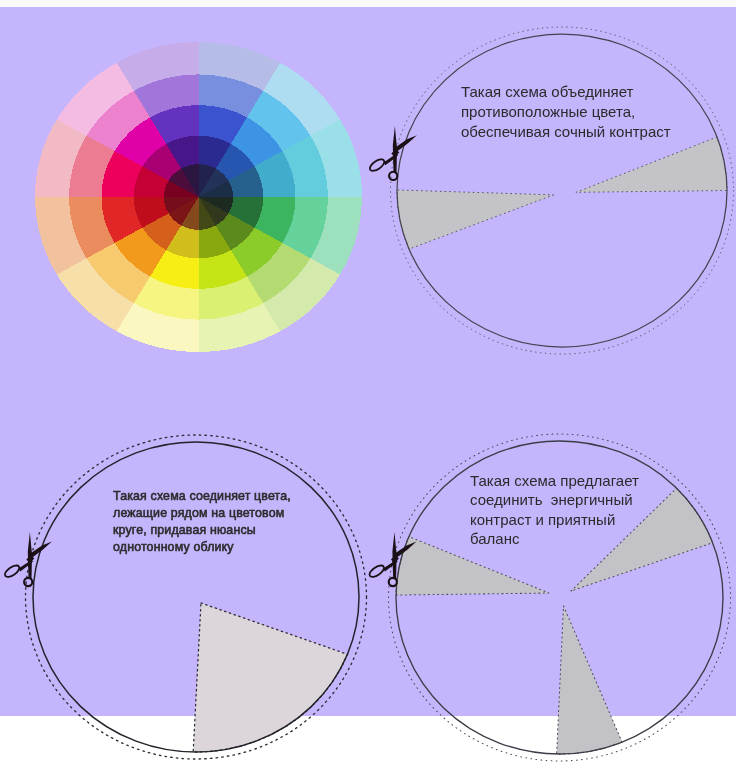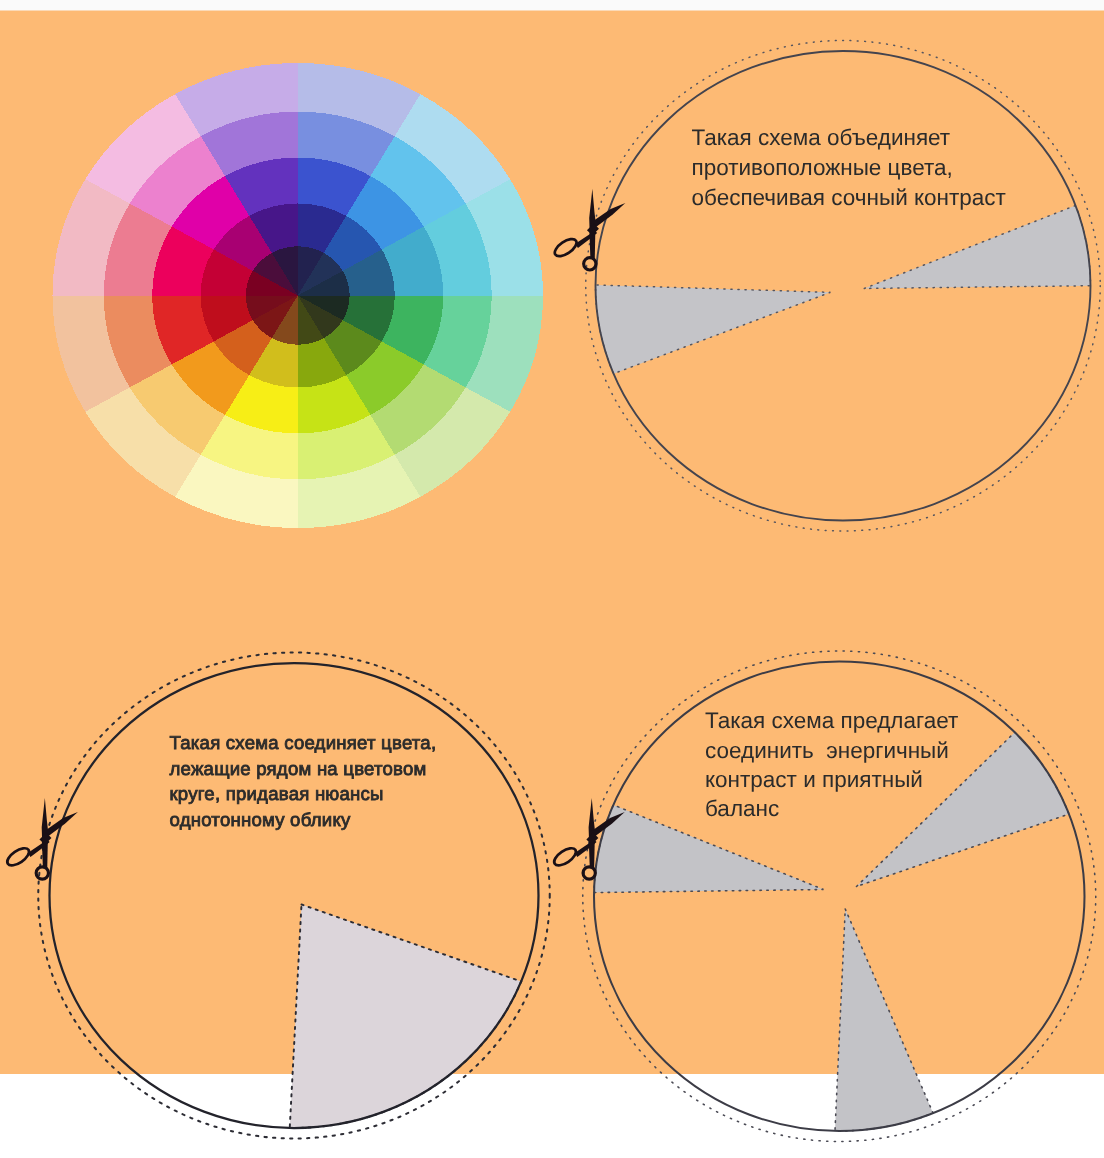--- a/index.html
+++ b/index.html
@@ -1,21 +1,21 @@
 <!DOCTYPE html>
 <html><head>
 <meta charset="utf-8">
 <title>Color scheme diagram</title>
 <style>
   html, body { margin:0; padding:0; background:#ffffff; }
   body {
     width:736px; height:772px; overflow:hidden;
     font-family:"Liberation Sans", sans-serif;
   }
-  #stage { position:relative; width:736px; height:716px; background:#fdba74; }
+  #stage { position:relative; width:736px; height:716px; background:#c4b5fd; }
   svg.layer { position:absolute; left:0; top:0; width:736px; height:772px; display:block; }
 </style>
 </head>
 <body>
 
 <div id="stage">
 
   <svg class="layer" id="mainsvg" viewBox="0 0 736 772">
       <rect x="0" y="0" width="736" height="7" fill="#fafafa"></rect>
       <defs>

